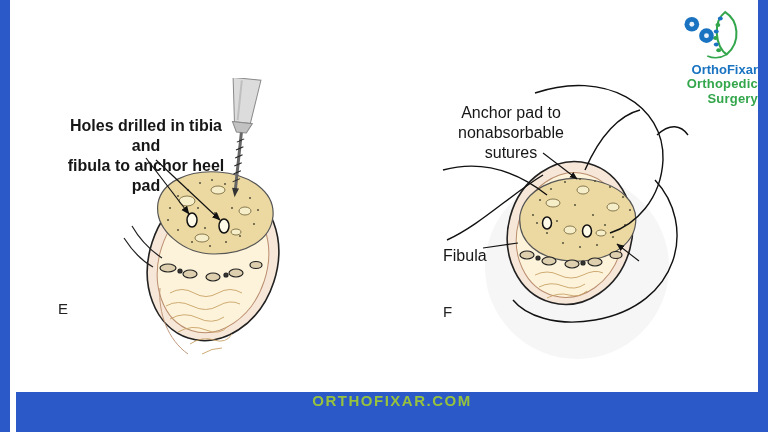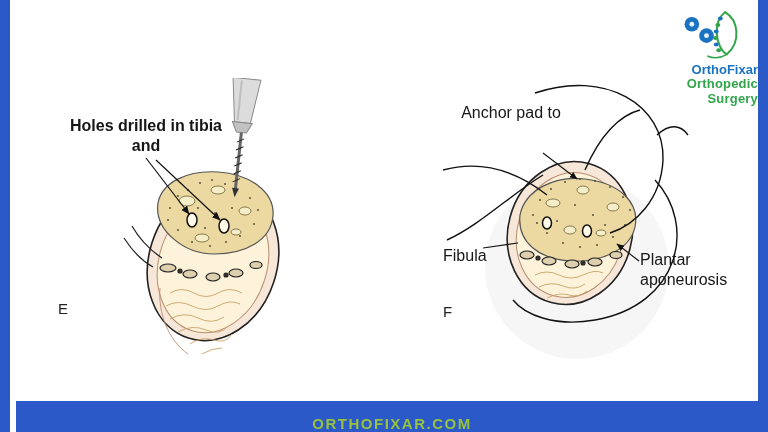--- a/index.html
+++ b/index.html
@@ -4,22 +4,22 @@
 <style>
   html,body{margin:0;padding:0;background:#ffffff;}
   .stage{
     position:relative;width:768px;height:432px;background:#ffffff;overflow:hidden;
     font-family:"Liberation Sans", sans-serif;color:#1a1a1a;
   }
   .side-bar{position:absolute;top:0;bottom:0;width:10px;background:#2b59c7;}
   .side-bar.left{left:0;}
   .side-bar.right{right:0;}
   .footer-bar{
-    position:absolute;left:16px;right:0;bottom:0;height:31px;background:#2b59c7;
-    display:flex;align-items:flex-end;justify-content:center;
+    position:absolute;left:16px;right:0;bottom:0;height:40px;background:#2b59c7;
+    display:flex;align-items:flex-start;justify-content:center;
   }
   .footer-text{color:#96c23d;font-weight:bold;font-size:15px;letter-spacing:1.5px;}
   .logo{position:absolute;top:5px;right:10px;width:90px;text-align:right;line-height:1.1;}
   .logo-mark{display:block;margin:0 auto;}
   .logo-name{color:#1a73c1;font-weight:bold;font-size:13px;}
   .logo-tagline{color:#33a64c;font-weight:bold;font-size:13px;letter-spacing:.2px;}
   .fig-label{position:absolute;font-size:16px;line-height:1.25;text-align:center;color:#161616;}
   .fig-label .line{display:block;}
   .fig-label.left-align{text-align:left;}
   .panel-letter{position:absolute;font-size:15px;color:#222;}
@@ -205,33 +205,32 @@
 
     <g stroke="#111" stroke-width="1.1">
       <line x1="118" y1="78" x2="152" y2="104" marker-end="url(#arwF)"></line>
       <line x1="58" y1="173" x2="93" y2="168"></line>
       <line x1="214" y1="186" x2="192" y2="169" marker-end="url(#arwF)"></line>
     </g>
   </svg>
 
   <div class="fig-label" style="left:64px;top:116px;width:164px;font-weight:bold;">
     <span class="line">Holes drilled in tibia and</span>
+    <span class="line">fibula to anchor heel pad</span>
   </div>
 
   <div class="panel-letter" style="left:58px;top:300px;">E</div>
 
   <div class="fig-label" style="left:440px;top:103px;width:142px;">
     <span class="line">Anchor pad to</span>
+    <span class="line">nonabsorbable sutures</span>
   </div>
 
   <div class="fig-label left-align" style="left:443px;top:246px;">Fibula</div>
 
-  <div class="fig-label left-align" style="left:640px;top:250px;width:82px;">
-    <span>Plantar aponeurosis</span>
-  </div>
 
   <div class="panel-letter" style="left:443px;top:303px;">F</div>
 
   <div class="logo">
     <svg class="logo-mark" width="70" height="58" viewBox="0 0 86 62">
       <path d="M58,4 C74,14 78,40 60,56 C46,48 42,16 58,4 Z" fill="#ffffff" stroke="#33a64c" stroke-width="2.5"></path>
       <path d="M60,56 C52,61 43,61 36,58" fill="none" stroke="#33a64c" stroke-width="2"></path>
       <g>
         <ellipse cx="52" cy="12" rx="3" ry="2.5" fill="#1a73c1"></ellipse>
         <ellipse cx="49" cy="20" rx="3" ry="2.5" fill="#33a64c"></ellipse>

